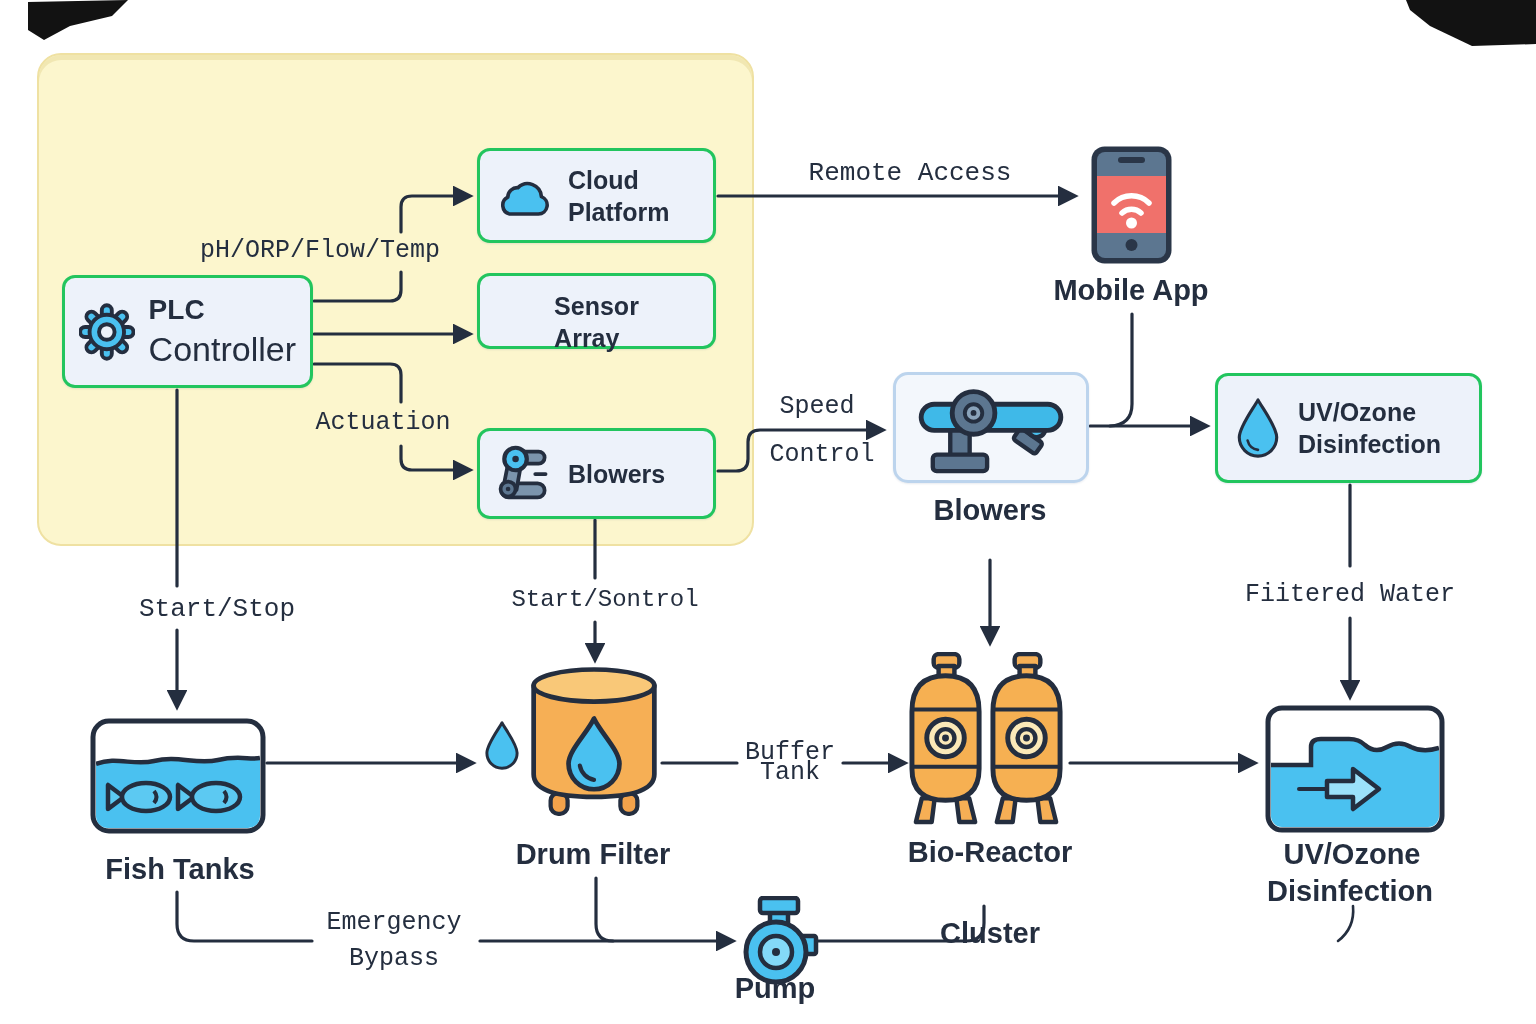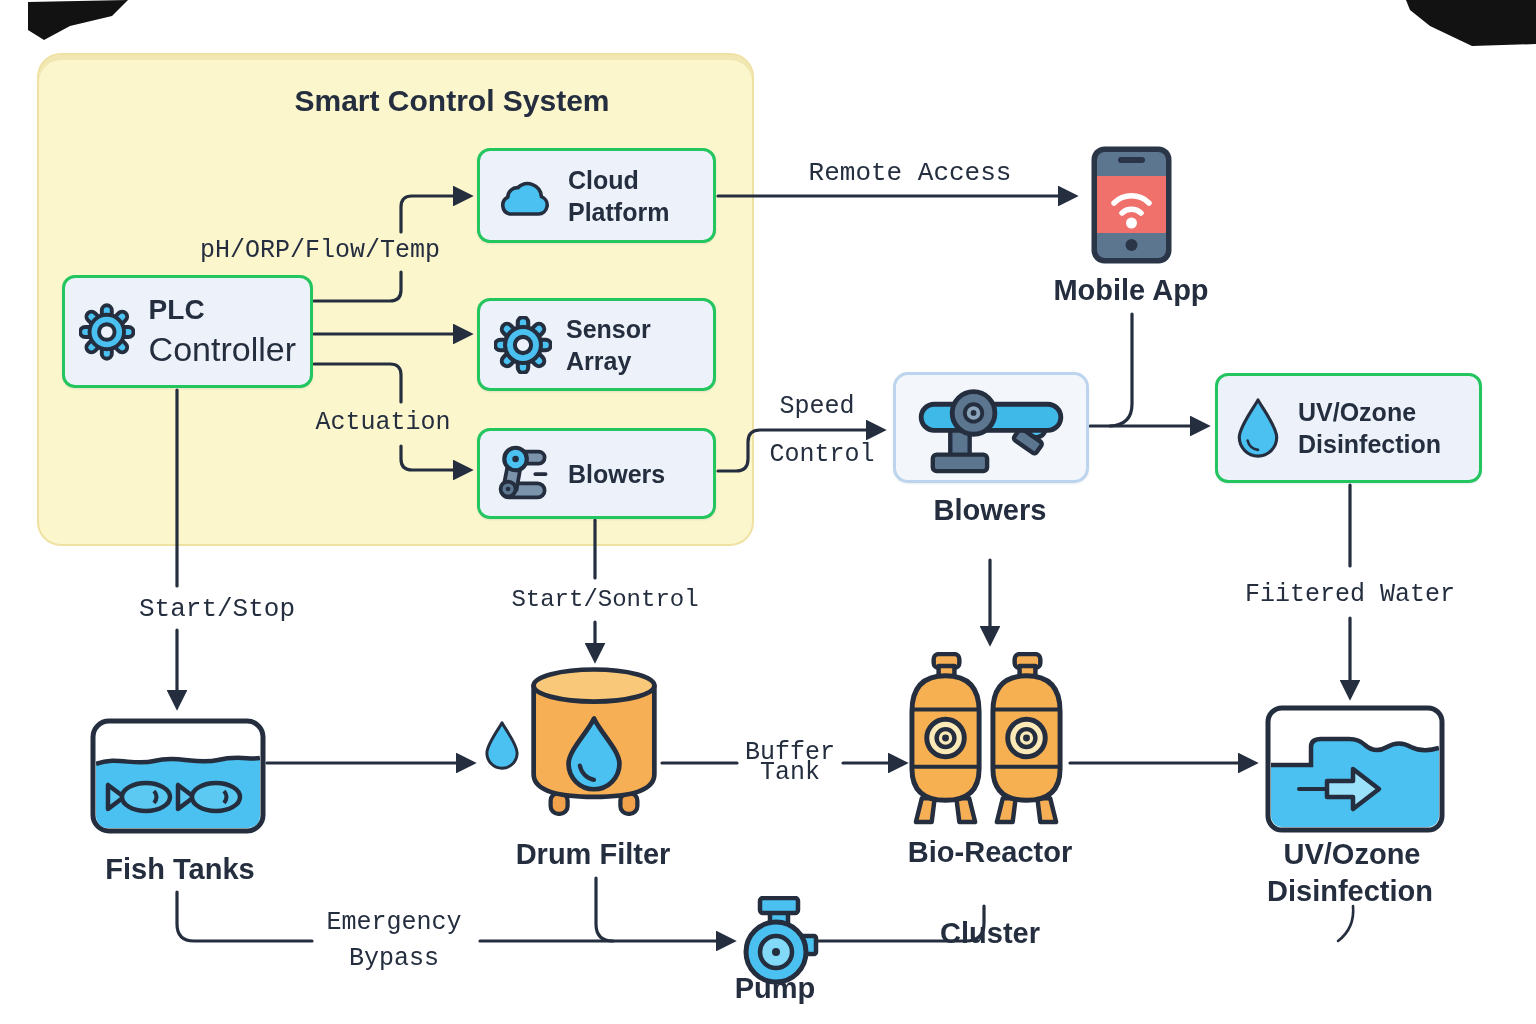--- a/index.html
+++ b/index.html
@@ -17,21 +17,21 @@
   
   .node-box{position:absolute;background:#EDF2FA;border:3px solid #22c55e;border-radius:13px;
             display:flex;align-items:center;gap:14px;padding:0 14px;box-sizing:border-box;
             box-shadow:0 1px 2px rgba(60,80,120,.12);}
   .box-text{font-size:25px;font-weight:600;line-height:1.28;}
   .box-text .l2{font-weight:600;}
   #box-plc{left:62px;top:275px;width:251px;height:113px;border-radius:13px;}
   #box-plc .l1{font-size:28px;font-weight:600;}
   #box-plc .l2{font-size:34px;font-weight:400;}
   #box-cloud{left:477px;top:148px;width:239px;height:95px;}
-  #box-sensor{left:477px;top:298px;width:239px;height:93px;}
+  #box-sensor{left:477px;top:273px;width:239px;height:76px;flex-direction:column;}
   #box-blowers{left:477px;top:428px;width:239px;height:91px;}
   #box-blower-unit{left:893px;top:372px;width:196px;height:111px;background:#F3F7FC;border-color:#BCD4ED;
                    justify-content:center;border-radius:15px;}
   #box-uv{left:1215px;top:373px;width:267px;height:110px;}
 
   
   #node-phone{left:1089px;top:144px;}
   #node-fish{left:90px;top:718px;}
   #node-drop{left:481px;top:717px;}
   #node-drum{left:528px;top:660px;}
@@ -75,21 +75,20 @@
 <body>
 
 <div id="stage">
 
   <svg class="abs" style="left:0;top:0" width="1536" height="50">
     <path d="M28 2 L128 0 L112 16 L70 26 L44 40 L28 30 Z" fill="#121212"></path>
     <path d="M1406 0 L1536 0 L1536 44 L1472 46 L1430 26 L1410 10 Z" fill="#121212"></path>
   </svg>
 
   <div id="panel"></div>
-  <div id="title">Smart Control System</div>
 
   <svg id="connectors" width="1536" height="1024">
     <defs>
       <marker id="arr" viewBox="0 0 10 10" refX="1" refY="5" markerWidth="6.5" markerHeight="6.5" orient="auto-start-reverse">
         <path d="M0 0 L10 5 L0 10 Z" fill="#242E3F"></path>
       </marker>
     </defs>
     <g stroke="#242E3F" stroke-width="3.2" fill="none" stroke-linecap="round">
       <path d="M314 301 H390 Q401 301 401 290 V272"></path>
       <path d="M401 232 V207 Q401 196 412 196 H455" marker-end="url(#arr)"></path>

